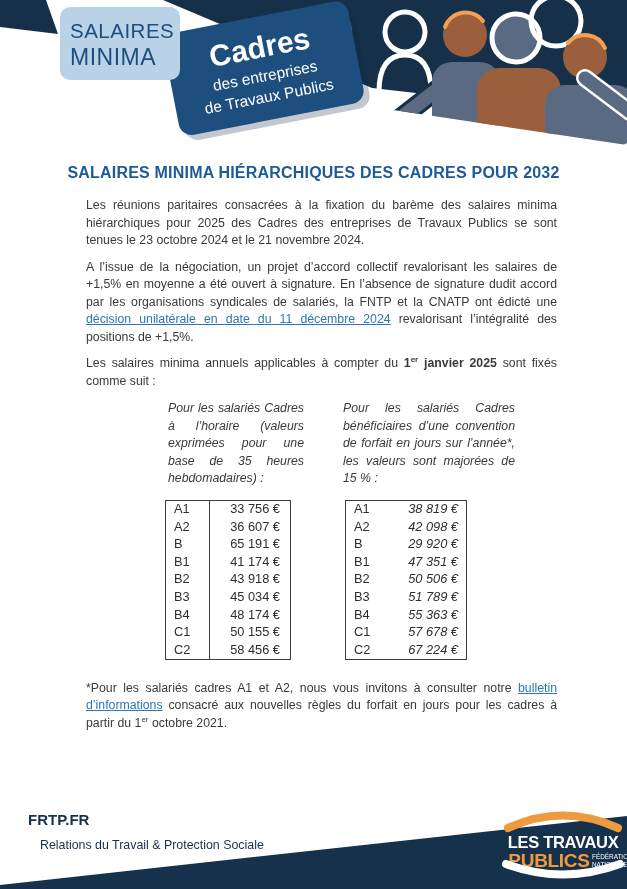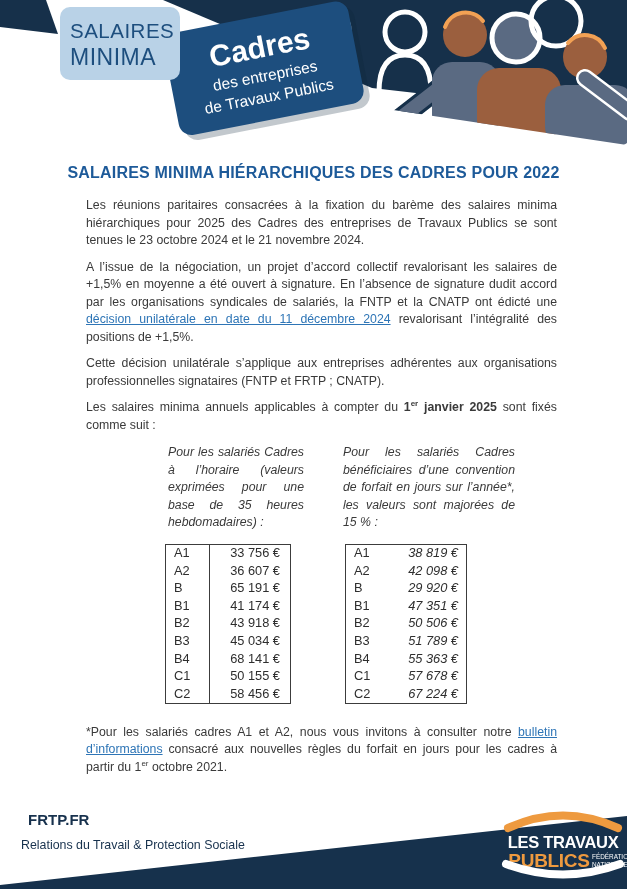--- a/index.html
+++ b/index.html
@@ -34,21 +34,21 @@
   table.tbl-right { width:122px; }
   table.tbl-right td.val { padding-left:26px !important; padding-right:8px !important;font-style:italic; }
 
   .footnote { margin-top:20px !important; }
   .recap { margin-top:16px !important; }
 
   
   footer { position:absolute; left:0; bottom:0; width:627px; height:110px; }
   footer svg { position:absolute; left:0; top:0; }
   .site { position:absolute; left:28px; top:32px; font-size:15px; font-weight:bold; color:#17314d; }
-  .dept { position:absolute; left:21px; top:59px; font-size:12.4px; color:#17314d;text-align:right; }
+  .dept { position:absolute; left:40px; top:59px; font-size:12.4px; color:#17314d;text-align:right; }
 </style>
 </head>
 <body>
 
 <div class="page">
 
   <div class="banner">
     <svg width="627" height="145" viewBox="0 0 627 145">
 
       <polygon points="0,0 46,0 58,34 0,27" fill="#16304a"></polygon>
@@ -97,28 +97,27 @@
 
       <g>
         <rect x="60" y="7" width="120" height="73" rx="10" fill="#b9d2e7"></rect>
         <text x="70" y="38" font-size="20.5" letter-spacing="0.5" fill="#1d4e7e">SALAIRES</text>
         <text x="70" y="65" font-size="23" letter-spacing="0.5" fill="#1d4e7e">MINIMA</text>
       </g>
     </svg>
   </div>
 
   <main>
-    <h1 class="doc-title">SALAIRES MINIMA HIÉRARCHIQUES DES CADRES POUR 2022</h1>
+    <h1 class="doc-title">SALAIRES MINIMA HIÉRARCHIQUES DES CADRES POUR 2032</h1>
 
     <div class="content">
       <p>Les réunions paritaires consacrées à la fixation du barème des salaires minima hiérarchiques pour 2025 des Cadres des entreprises de Travaux Publics se sont tenues le 23 octobre 2024 et le 21 novembre 2024.</p>
 
       <p><span>A l’issue de la négociation, un projet d’accord collectif revalorisant les salaires de +1,5% en moyenne a été ouvert à signature. En l’absence de signature dudit accord par les organisations syndicales de salariés, la FNTP et la CNATP ont édicté une </span><a href="#">décision unilatérale en date du 11 décembre 2024</a><span> revalorisant l’intégralité des positions de +1,5%.</span></p>
 
-      <p>Cette décision unilatérale s’applique aux entreprises adhérentes aux organisations professionnelles signataires (FNTP et FRTP ; CNATP).</p>
 
       <p><span>Les salaires minima annuels applicables à compter du </span><b><span>1</span><sup class="ord">er</sup><span> janvier 2025</span></b><span> sont fixés comme suit :</span></p>
 
       <div class="tables-row">
         <div class="tcol-left">
           <p class="caption">Pour les salariés Cadres à l’horaire (valeurs exprimées pour une base de 35 heures hebdomadaires) :</p>
           <table class="minima tbl-left">
             <tbody>
               <tr>
                   <td class="pos">A1</td>
@@ -139,21 +138,21 @@
               <tr>
                   <td class="pos">B2</td>
                   <td class="val">43 918 €</td>
                 </tr>
               <tr>
                   <td class="pos">B3</td>
                   <td class="val">45 034 €</td>
                 </tr>
               <tr>
                   <td class="pos">B4</td>
-                  <td class="val">68 141 €</td>
+                  <td class="val">48 174 €</td>
                 </tr>
               <tr>
                   <td class="pos">C1</td>
                   <td class="val">50 155 €</td>
                 </tr>
               <tr>
                   <td class="pos">C2</td>
                   <td class="val">58 456 €</td>
                 </tr>
             </tbody>

